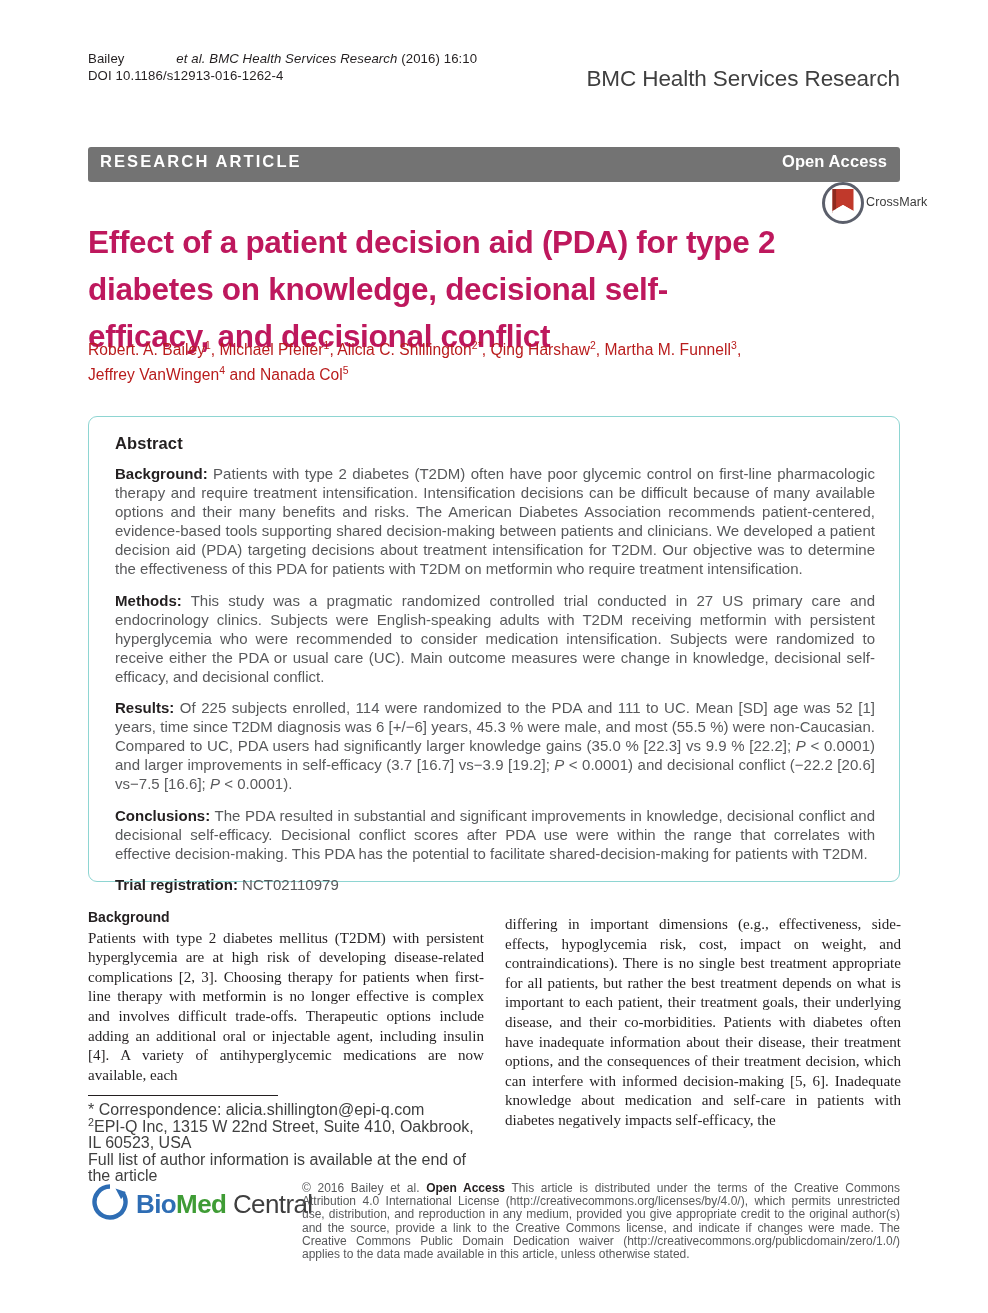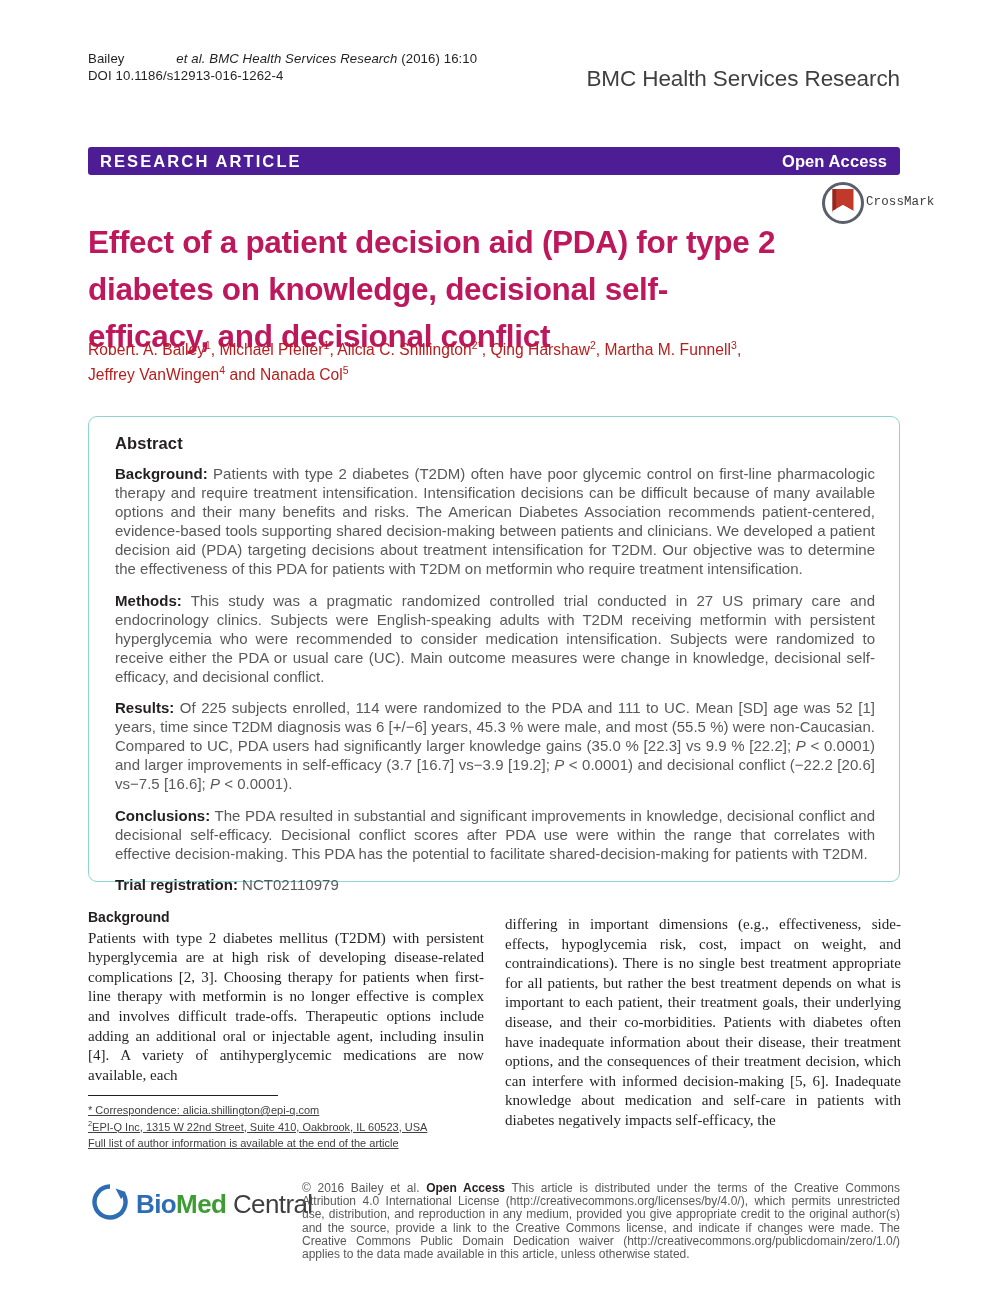--- a/index.html
+++ b/index.html
@@ -43,22 +43,22 @@
     letter-spacing: -0.1px;
     white-space: nowrap;
   }
 
   
   .banner {
     position: absolute;
     left: 88px;
     top: 147px;
     width: 812px;
-    height: 28px;
-    background: #4c1d95;
+    height: 35px;
+    background: #737373;
     border-radius: 3px;
   }
   .banner .left {
     position: absolute;
     left: 12px;
     top: 5px;
     font-size: 16.5px;
     font-weight: bold;
     letter-spacing: 2.1px;
     color: #ffffff;
@@ -78,21 +78,21 @@
     position: absolute;
     left: 822px;
     top: 182px;
     width: 84px;
     height: 42px;
   }
   .crossmark .cmtext {
     position: absolute;
     left: 44px;
     top: 13px;
-    font-family: Liberation Mono, monospace;
+    font-family: Liberation Sans, sans-serif;
     font-size: 12.5px;
     color: #3a3a3a;
     letter-spacing: 0.1px;
   }
 
   
   .title {
     position: absolute;
     left: 88px;
     top: 198px;
@@ -184,24 +184,23 @@
     top: 1095px;
     width: 190px;
     height: 1px;
     background: #231f20;
   }
   .correspondence {
     position: absolute;
     left: 88px;
     top: 1102px;
     width: 400px;
-    font-size: 11px;
+    font-size: 16px;
     line-height: 16.6px;
     color: #3f3f3f;
-    text-decoration: underline;
   }
 
   
   .bmc-logo {
     position: absolute;
     left: 92px;
     top: 1180px;
     width: 196px;
     height: 44px;
   }

